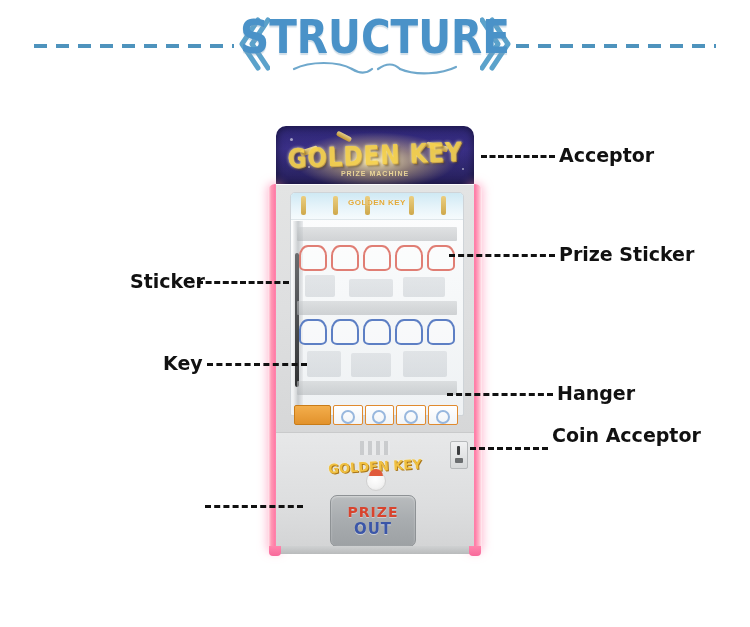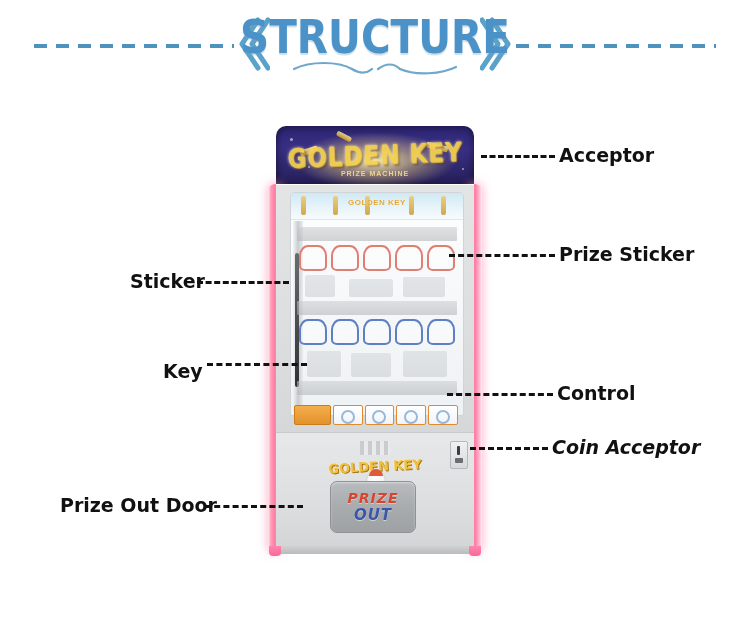--- a/index.html
+++ b/index.html
@@ -429,29 +429,28 @@
     content: "";
     position: absolute;
     left: 2px; top: -3px;
     width: 14px; height: 7px;
     border-radius: 7px 7px 0 0;
     background: #e05a3a;
   }
   #prize-door {
     position: absolute;
     left: 54px;
-    top: 48px;
+    top: 62px;
     width: 84px;
     height: 50px;
     background: linear-gradient(180deg,#b9bcbe 0%, #a9adb0 45%, #9da1a4 100%);
     border: 1px solid #8e9295;
     border-radius: 7px;
     box-shadow: inset 0 1px 2px rgba(255,255,255,0.45);
     overflow: hidden;
-    font-style: italic;
   }
   #prize-door-text {
     position: absolute;
     left: 0;
     top: 8px;
     width: 84px;
     text-align: center;
     font-family: "DejaVu Sans", sans-serif;
     font-size: 14px;
     font-weight: bold;
@@ -680,24 +679,23 @@
   <div class="leader" style="left:481px; top:155px; width:74px;"></div>
   <div class="callout-label" style="left:559px; top:144px;">Acceptor</div>
 
   <div class="leader" style="left:449px; top:254px; width:106px;"></div>
   <div class="callout-label" style="left:559px; top:243px;">Prize Sticker</div>
 
   <div class="leader" style="left:197px; top:281px; width:92px;"></div>
   <div class="callout-label" style="left:130px; top:270px;">Sticker</div>
 
   <div class="leader" style="left:207px; top:363px; width:100px;"></div>
-  <div class="callout-label" style="left:163px; top:360px;">Key</div>
+  <div class="callout-label" style="left:163px; top:352px;">Key</div>
 
   <div class="leader" style="left:447px; top:393px; width:106px;"></div>
-  <div class="callout-label" style="left:557px; top:382px;">Control</div>
+  <div class="callout-label" style="left:557px; top:382px;">Hanger</div>
 
   <div class="leader" style="left:470px; top:447px; width:78px;"></div>
-  <div class="callout-label" style="left:552px; top:436px;font-style:italic;">Coin Acceptor</div>
+  <div class="callout-label" style="left:552px; top:424px;">Coin Acceptor</div>
 
   <div class="leader" style="left:205px; top:505px; width:98px;"></div>
-  <div class="callout-label" style="left:60px; top:494px;">Prize Out Door</div>
 
 </div>
 
 </body></html>

